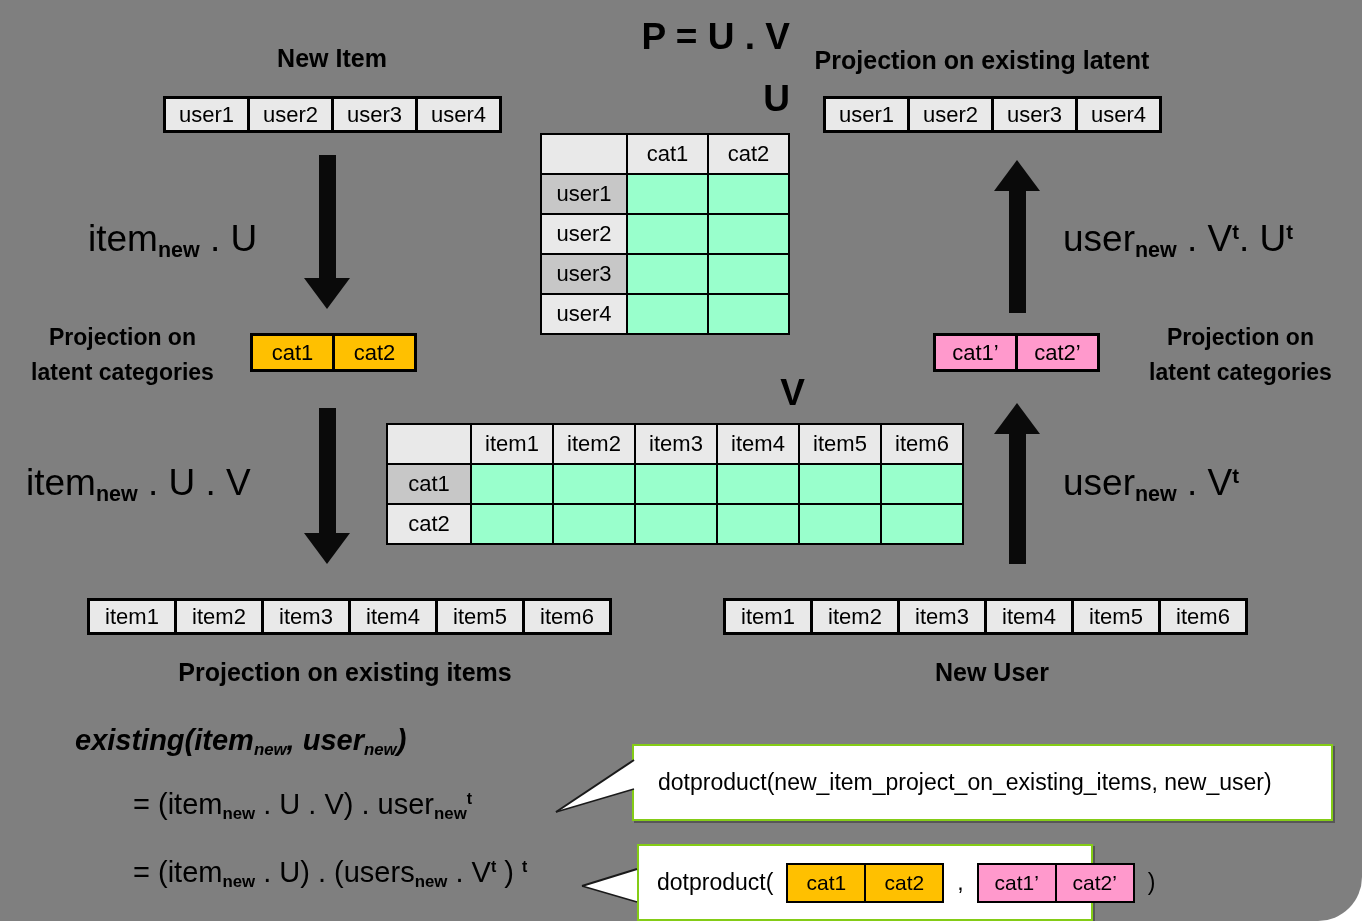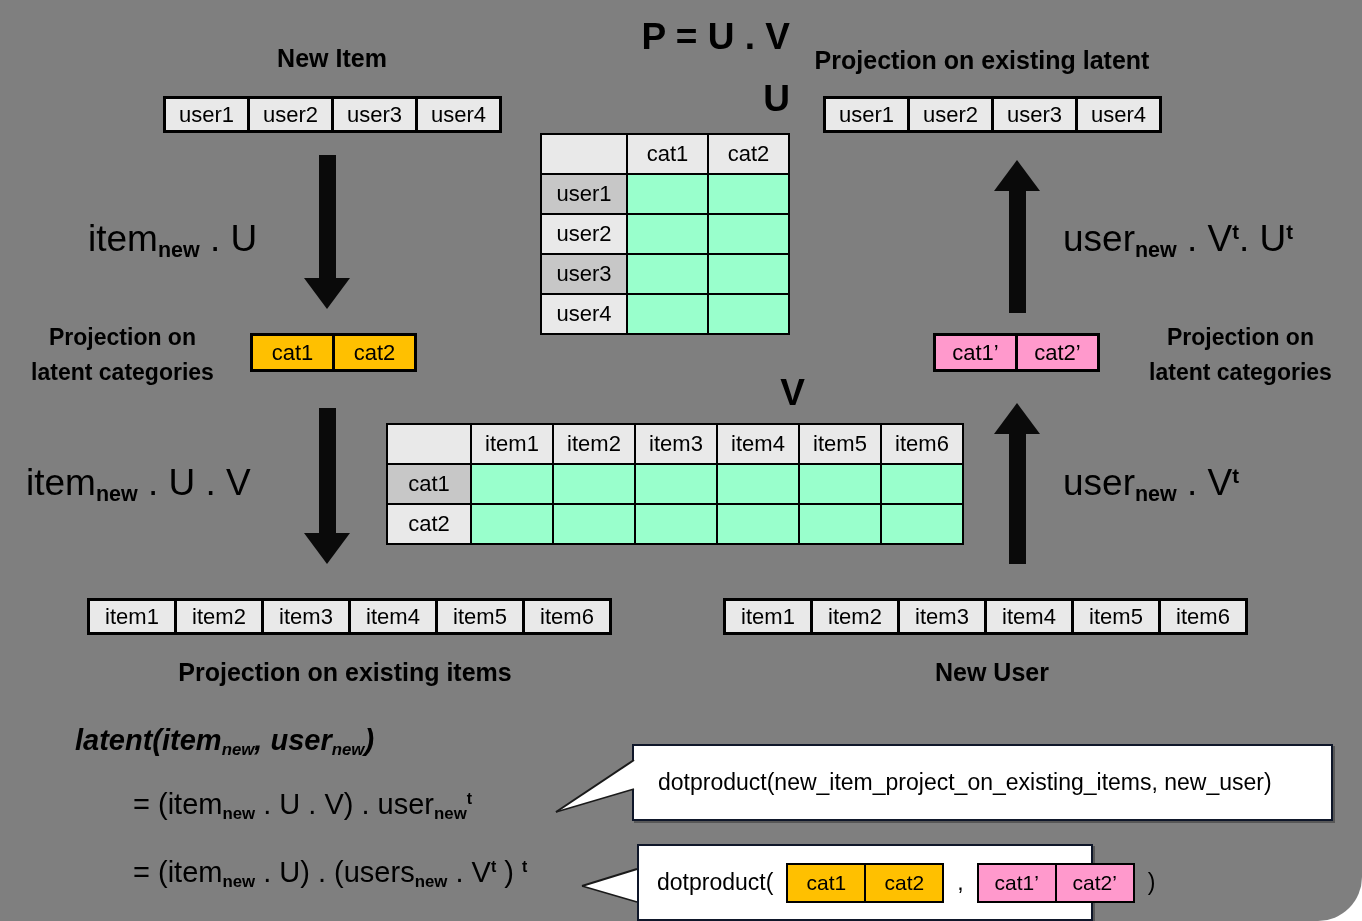--- a/index.html
+++ b/index.html
@@ -44,21 +44,21 @@
   .matrix .hdr.dark{background:var(--cell-dark);}
   
   .arrow{display:flex; flex-direction:column; align-items:center; width:46px;}
   .arrow .shaft{width:17px; background:#0a0a0a;}
   .arrow .head-down{width:0; height:0; border-left:23px solid transparent;
     border-right:23px solid transparent; border-top:31px solid #0a0a0a;}
   .arrow .head-up{width:0; height:0; border-left:23px solid transparent;
     border-right:23px solid transparent; border-bottom:31px solid #0a0a0a;}
   
   .callout{
-    background:#fff; border:2px solid #0f172a; display:flex; align-items:center;
+    background:#fff; border:2px solid #84cc16; display:flex; align-items:center;
     box-shadow:2px 2px 0 rgba(40,40,40,0.45);
   }
   .callout .ctext{font-size:23px; white-space:nowrap;}
   .twoline{line-height:35px; font-size:23px;}
 </style>
 </head>
 <body>
 
 <div id="canvas">
 
@@ -181,21 +181,21 @@
   <div class="abs strip w6" style="left:723px;top:598px;">
     <div class="cell">item1</div>
     <div class="cell">item2</div>
     <div class="cell">item3</div>
     <div class="cell">item4</div>
     <div class="cell">item5</div>
     <div class="cell">item6</div>
   </div>
   <div class="abs title" style="left:792px;top:658px;width:400px;">New User</div>
 
-  <div class="abs eq italicbold" style="left:75px;top:724px;"><span class="seg-txt">latent(item</span><span class="seg-sub">new</span><span class="seg-txt">, user</span><span class="seg-sub">new</span><span class="seg-txt">)</span></div>
+  <div class="abs eq italicbold" style="left:75px;top:724px;"><span class="seg-txt">existing(item</span><span class="seg-sub">new</span><span class="seg-txt">, user</span><span class="seg-sub">new</span><span class="seg-txt">)</span></div>
   <div class="abs eq" style="left:133px;top:788px;"><span class="seg-txt">= (item</span><span class="seg-sub">new</span><span class="seg-txt"> . U . V) . user</span><span class="seg-sub">new</span><span class="seg-sup">t</span></div>
   <div class="abs eq" style="left:133px;top:856px;"><span class="seg-txt">= (item</span><span class="seg-sub">new</span><span class="seg-txt"> . U) . (users</span><span class="seg-sub">new</span><span class="seg-txt"> . V</span><span class="seg-sup">t</span><span class="seg-txt"> ) </span><span class="seg-sup">t</span></div>
 
   <div class="abs callout" style="left:632px;top:744px;width:701px;height:77px;padding-left:24px;">
     <span class="ctext">dotproduct(new_item_project_on_existing_items, new_user)</span>
   </div>
   <svg class="abs" style="left:548px;top:750px;" width="92" height="70">
     <polygon points="86,10 86,39 8,62" fill="#ffffff"></polygon>
     <line x1="8" y1="62" x2="86" y2="10" stroke="#1a1a1a" stroke-width="2"></line>
     <line x1="8" y1="62" x2="86" y2="39" stroke="#1a1a1a" stroke-width="1.5"></line>

